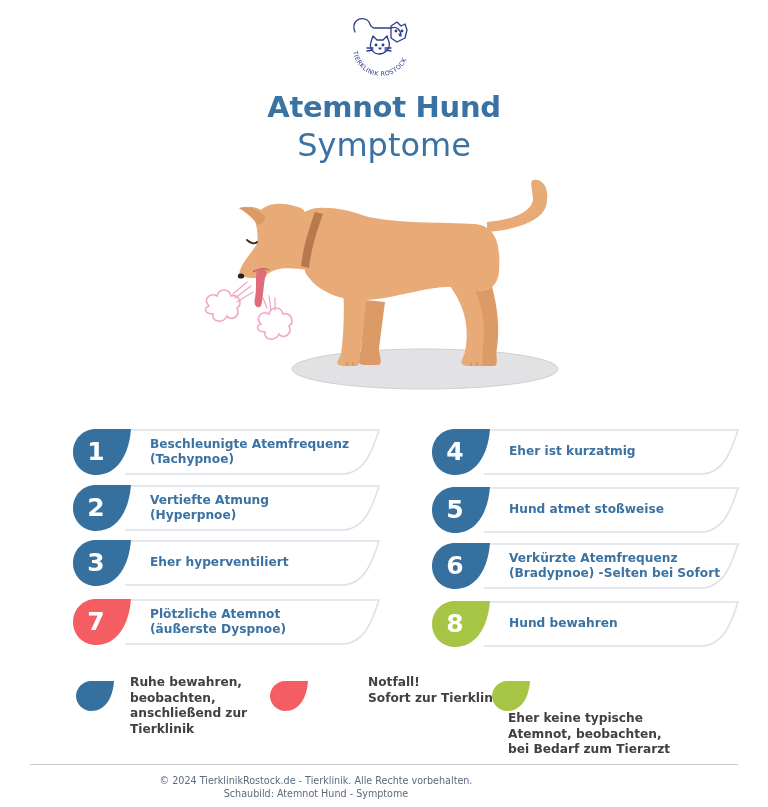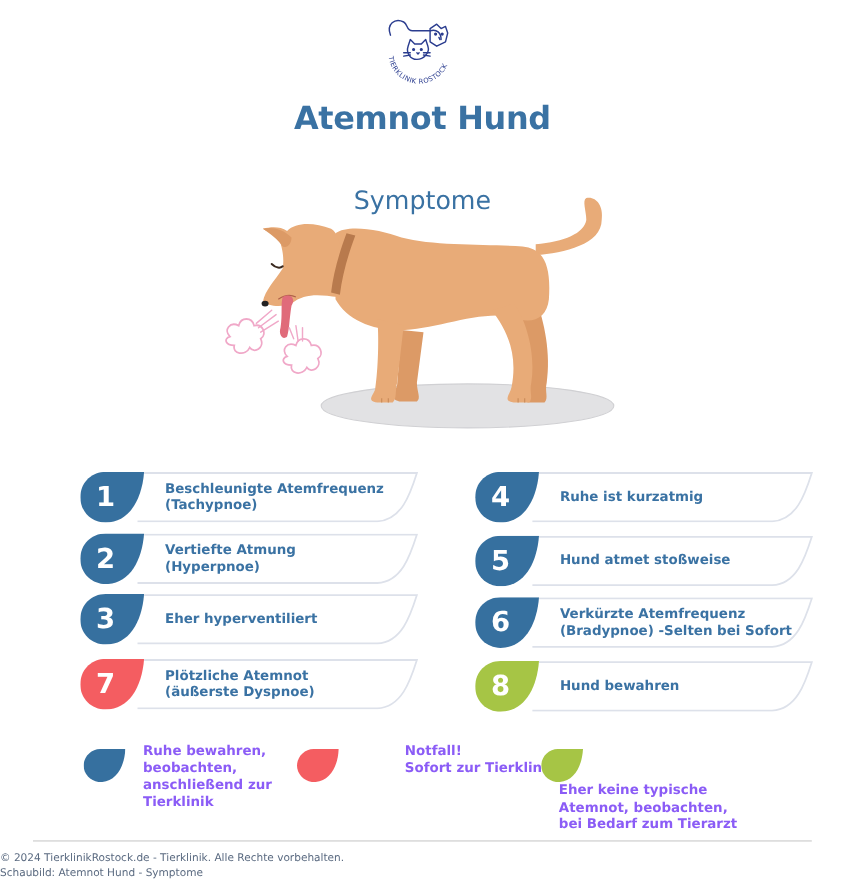--- a/index.html
+++ b/index.html
@@ -3,36 +3,36 @@
   <meta charset="utf-8">
   <style>
     * { box-sizing: border-box; margin: 0; padding: 0; }
     html, body { width: 768px; height: 807px; background: #ffffff; overflow: hidden; }
     body { position: relative; font-family: "DejaVu Sans", "Liberation Sans", sans-serif; color: #3a72a3; }
 
     .logo { position: absolute; left: 345px; top: 12px; width: 72px; height: 68px; }
 
     .title { position: absolute; left: 0; width: 768px; text-align: center; color: #3a72a3; }
     .title-main { top: 90px; font-size: 29px; font-weight: bold; letter-spacing: -0.3px; }
-    .title-sub { top: 126px; font-size: 23px; font-weight: normal; margin-top: 44px; }
+    .title-sub { top: 126px; font-size: 32px; font-weight: normal; }
 
     .dog { position: absolute; left: 195px; top: 172px; width: 370px; height: 225px; }
 
     .card { position: absolute; width: 310px; height: 46px; }
     .card .frame { position: absolute; left: 0; top: 0; width: 310px; height: 46px; }
     .card .badge { position: absolute; left: 0; top: 0; width: 58px; height: 46px; }
     .card .num { position: absolute; left: 0; top: 0; width: 46px; height: 46px; line-height: 46px; text-align: center; color: #fff; font-weight: bold; font-size: 25px; font-family: "DejaVu Sans", sans-serif; }
     .card .label { position: absolute; left: 77px; top: 0; height: 46px; display: flex; align-items: center; font-size: 12.2px; font-weight: bold; line-height: 15.5px; color: #3a72a3; white-space: pre-line; }
 
     .legend { position: absolute; display: flex; align-items: flex-start; }
     .legend .drop { width: 38px; height: 30px; flex: none; margin-top: 6px; }
-    .legend .ltext { margin-left: 16px; font-size: 12.2px; font-weight: bold; line-height: 15.5px; color: #8b5cf6; white-space: pre-line; }
+    .legend .ltext { margin-left: 16px; font-size: 12.2px; font-weight: bold; line-height: 15.5px; color: #404040; white-space: pre-line; }
 
     .divider { position: absolute; left: 30px; top: 764px; width: 708px; height: 1px; background: #c9c9c9; }
-    .footer { position: absolute; left: 0; width: 632px; text-align: left; font-size: 9.6px; color: #5a6a80; line-height: 13px; }
+    .footer { position: absolute; left: 0; width: 632px; text-align: center; font-size: 9.6px; color: #5a6a80; line-height: 13px; }
   </style>
 </head>
 <body>
 
 <div class="logo">
   <svg width="72" height="68" viewBox="0 0 72 68">
     <g fill="none" stroke="#2b3d8f" stroke-width="1.3" stroke-linecap="round" stroke-linejoin="round">
       <path d="M10 20 C 6 10, 14 4, 22 8 C 26 10, 24 16, 30 16 L 46 16 C 52 14, 56 18, 56 24"></path>
       <path d="M46 14 L 52 10 L 56 14 L 60 12 L 62 18 L 60 26 L 52 30 L 46 26 Z"></path>
       <circle cx="51" cy="19" r="0.8" fill="#2b3d8f"></circle>
@@ -148,21 +148,21 @@
 </div>
 
 <div class="card" style="left:432px; top:429px;">
   <svg class="frame" viewBox="0 0 310 46">
       <path d="M58 1 L 306 1 C 300 20, 292 44, 270 45 L 52 45" fill="#fff" stroke="#dde1ea" stroke-width="1.6"></path>
     </svg>
   <svg class="badge" viewBox="0 0 58 46">
       <path d="M23 0 L 58 0 C 56 26, 44 46, 23 46 C 10 46, 0 36, 0 23 C 0 10, 10 0, 23 0 Z" fill="#36709f"></path>
     </svg>
   <div class="num">4</div>
-  <div class="label">Ruhe ist kurzatmig</div>
+  <div class="label">Eher ist kurzatmig</div>
 </div>
 
 <div class="card" style="left:432px; top:487px;">
   <svg class="frame" viewBox="0 0 310 46">
       <path d="M58 1 L 306 1 C 300 20, 292 44, 270 45 L 52 45" fill="#fff" stroke="#dde1ea" stroke-width="1.6"></path>
     </svg>
   <svg class="badge" viewBox="0 0 58 46">
       <path d="M23 0 L 58 0 C 56 26, 44 46, 23 46 C 10 46, 0 36, 0 23 C 0 10, 10 0, 23 0 Z" fill="#36709f"></path>
     </svg>
   <div class="num">5</div>

